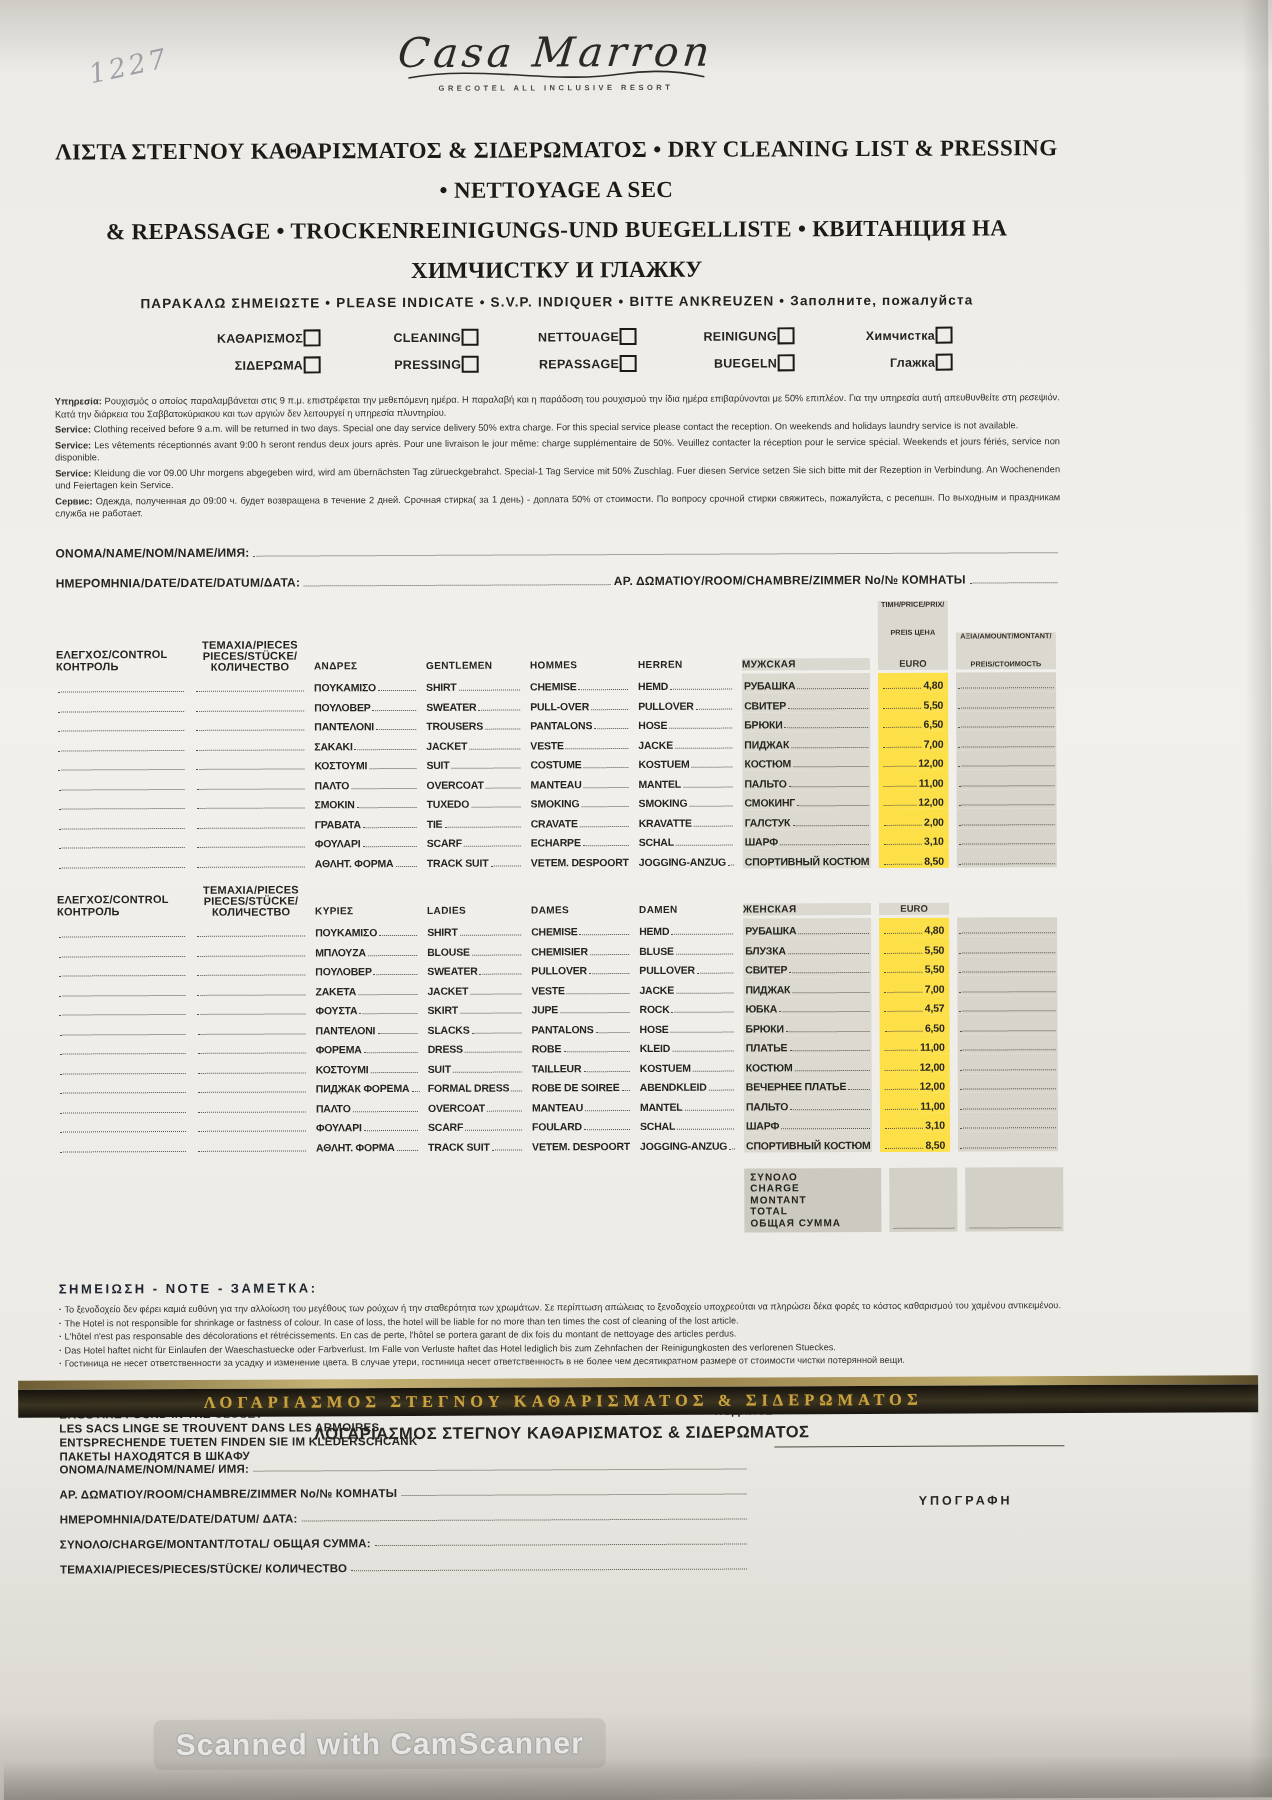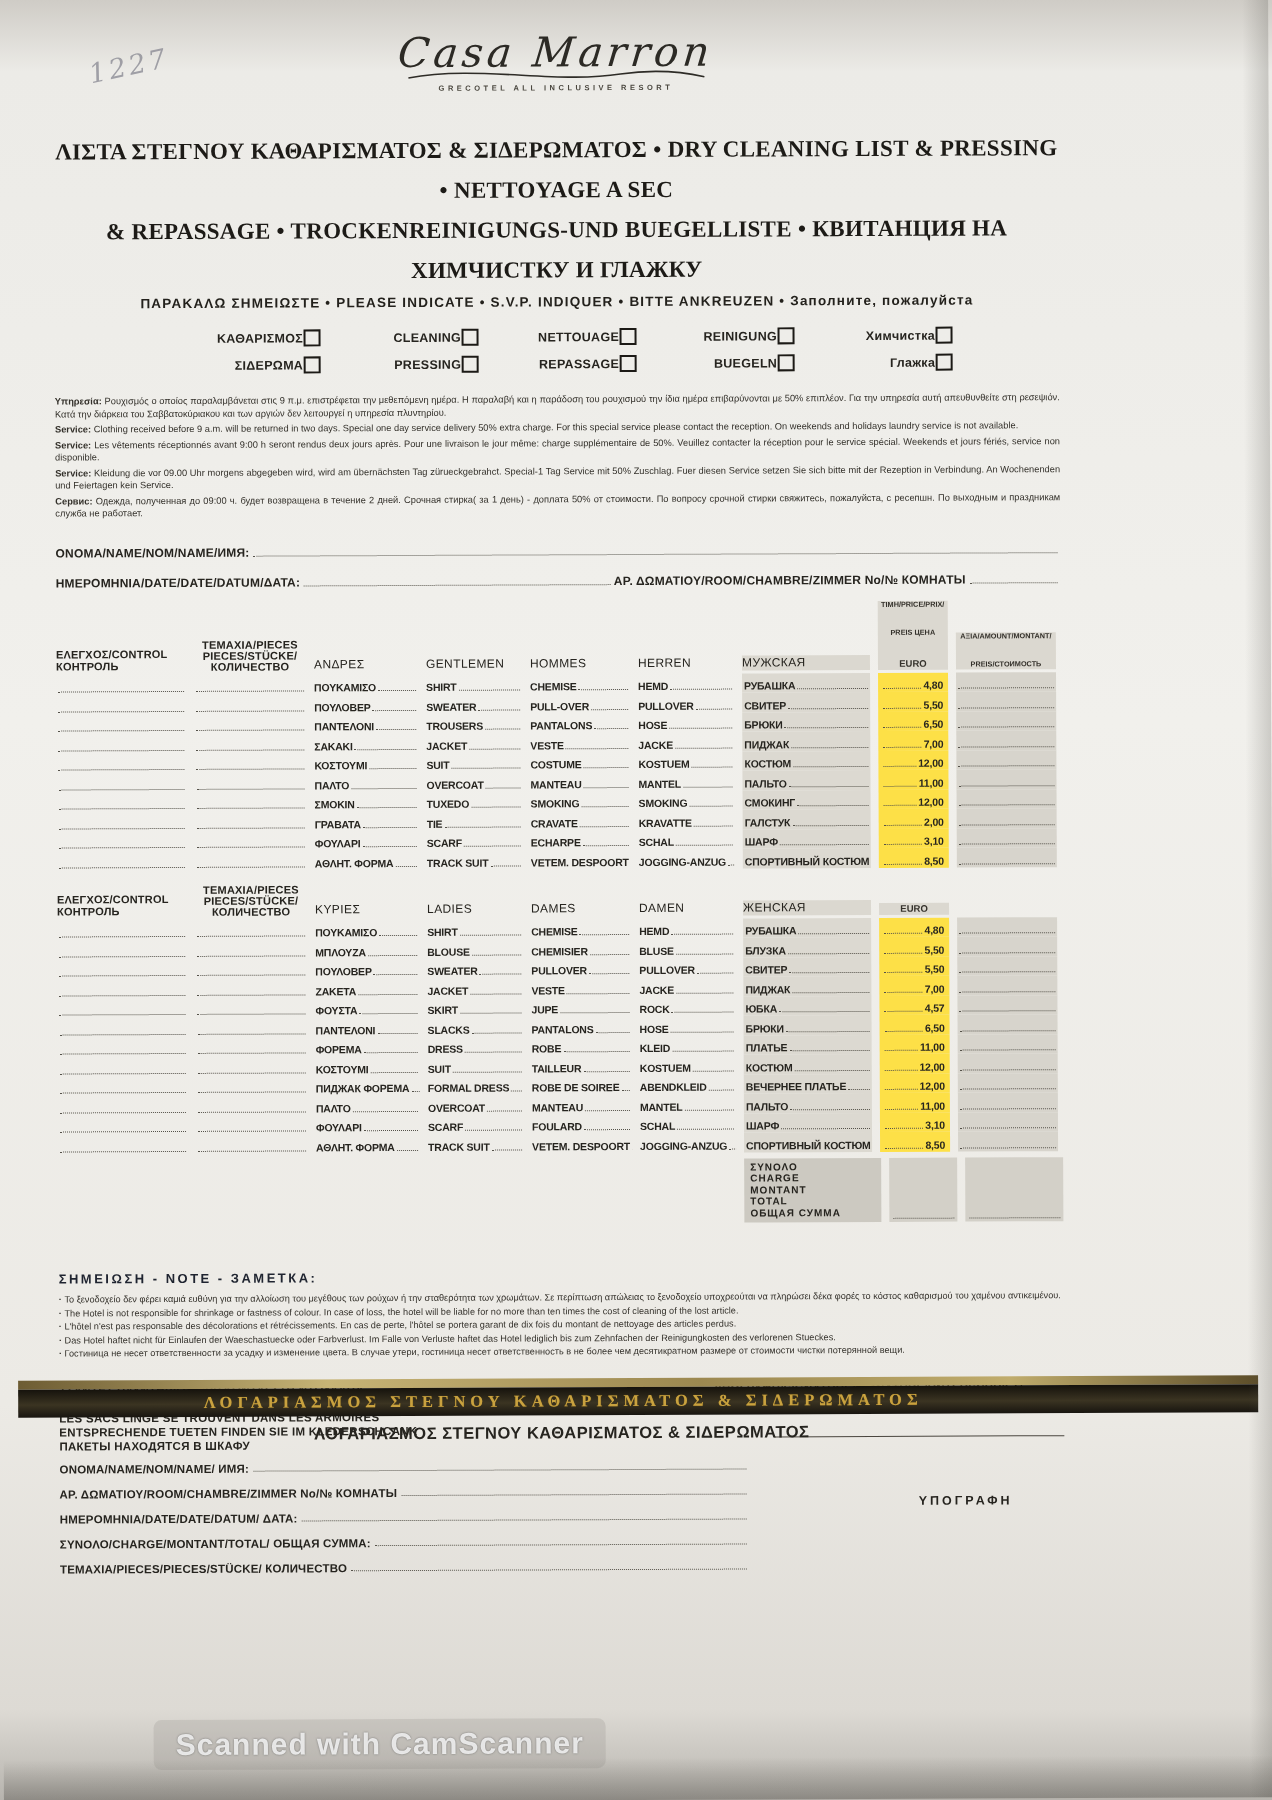--- a/index.html
+++ b/index.html
@@ -54,34 +54,34 @@
   .dfill{flex:1;border-bottom:1.5px dotted #57544c;margin:0 3px 3px 4px;min-width:8px;}
   .dfill.room{flex:0 0 88px;}
 
   
   .table{margin-top:14px;}
   .trow{display:grid;grid-template-columns:130px 112px 104px 96px 100px 96px 128px 70px 100px;column-gap:8px;}
   .thead{align-items:end;margin-bottom:3px;}
   .th{display:flex;flex-direction:column;justify-content:flex-end;}
   .hl-ctrl{font-weight:700;font-size:11px;line-height:12.5px;letter-spacing:.2px;}
   .hl-pieces{font-weight:700;font-size:11px;line-height:11px;text-align:center;letter-spacing:.2px;}
-  .th-lang{font-weight:400;font-size:12px;letter-spacing:.4px;padding-bottom:1px;}
+  .th-lang{font-weight:700;font-size:10px;letter-spacing:.4px;padding-bottom:1px;}
   .th-ru,.th-price,.th-amount{background:#dbd8d0;gap:20px;}
   .hl-tiny{font-size:7.3px;font-weight:700;line-height:8.5px;text-align:center;color:#34312b;}
   .th-price .hl-tiny:last-child{font-size:9.5px;line-height:12px;}
   .item-row{height:19.5px;}
   .cell{display:flex;align-items:flex-end;overflow:hidden;}
   .cell .w{font-weight:700;font-size:10.5px;letter-spacing:-.2px;white-space:nowrap;line-height:14px;}
   .cell .dfill{border-bottom:1px dotted #55524a;margin:0 2px 3px 2px;}
   .rucell{background:#dcd9d1;padding-left:2px;}
   .pricecell{background:#fde047;padding:0 5px 0 3px;}
   .amountcell{background:#d7d4cc;}
 
   
-  .total-row{display:flex;margin-left:686px;margin-top:6px;column-gap:8px;}
+  .total-row{display:flex;margin-left:686px;margin-top:16px;column-gap:8px;}
   .total-words{width:128px;background:#ccc9c1;padding:3px 6px 4px 6px;}
   .total-word{font-weight:700;font-size:10px;line-height:11.5px;letter-spacing:1px;}
   .total-cell{background:#d3d0c8;display:flex;align-items:flex-end;}
   .total-cell.p{width:70px;} .total-cell.a{width:100px;}
 
   
   .notes{margin-top:46px;}
   .notes-title{font-weight:700;font-size:13px;letter-spacing:2.5px;margin-bottom:7px;color:#1f2430;}
   .note-item{font-size:9.2px;line-height:13.5px;color:#33302a;}
   .note-item::before{content:"· ";font-weight:700;}

